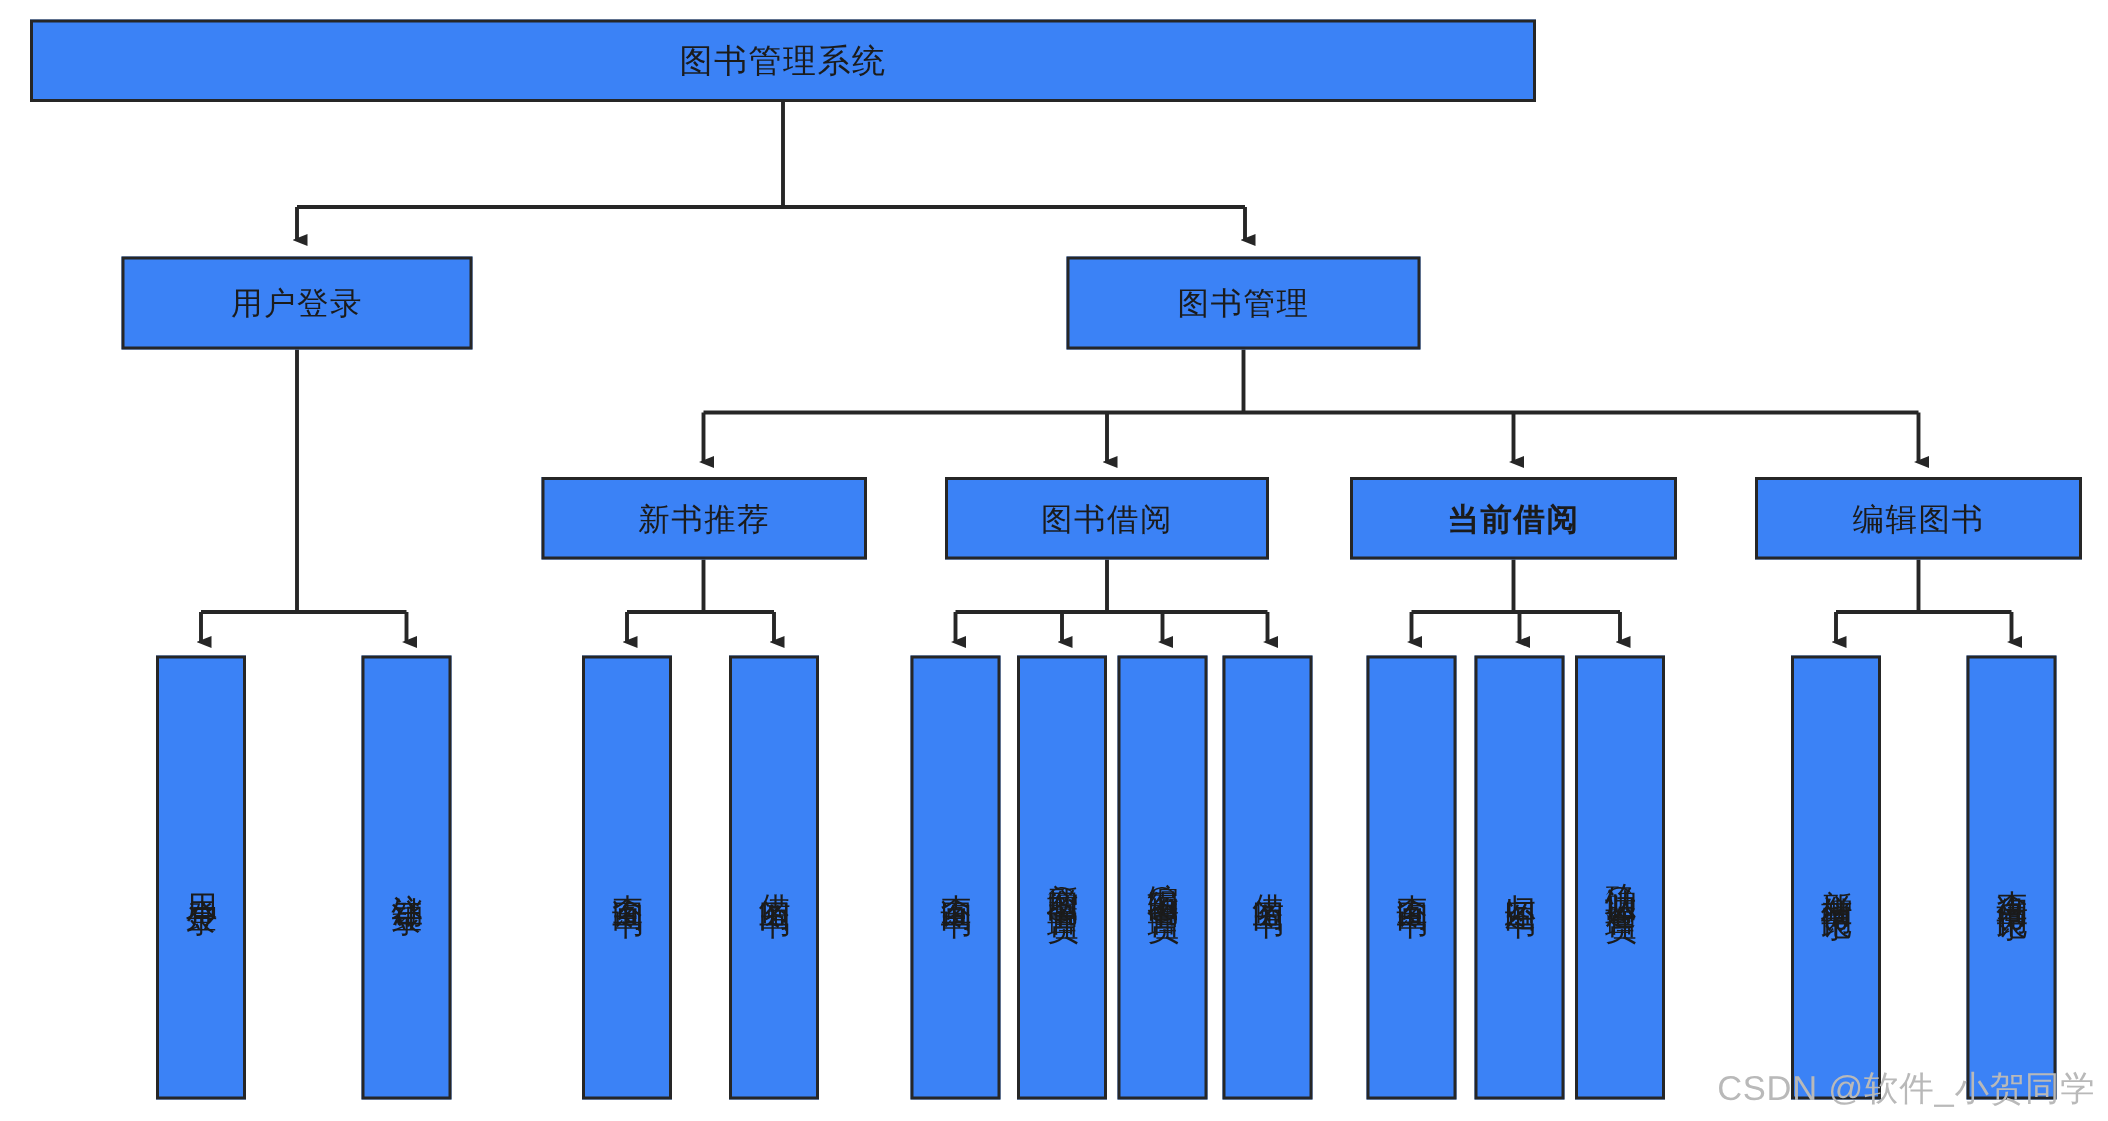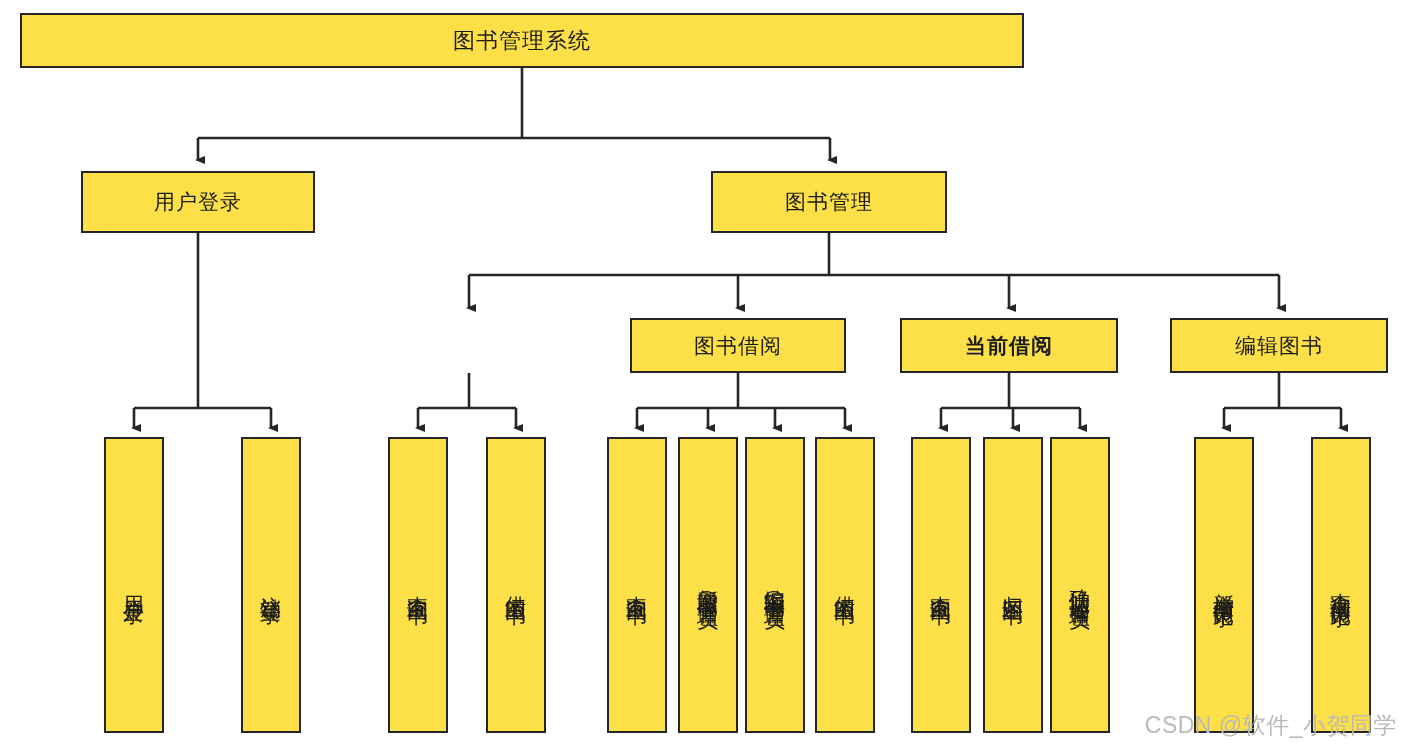--- a/index.html
+++ b/index.html
@@ -1,19 +1,19 @@
 <!DOCTYPE html>
 <html><head>
 <meta charset="utf-8">
 <style>
   html,body{margin:0;padding:0;background:#ffffff;}
   body{width:1405px;height:747px;font-family:"Liberation Sans","DejaVu Sans",sans-serif;overflow:hidden;}
   #diagram-root{position:relative;width:1405px;height:747px;background:#fff;}
   svg.connectors{position:absolute;left:0;top:0;width:1405px;height:747px;pointer-events:none;}
-  .node{position:absolute;box-sizing:border-box;border:2px solid #262626;background:#fde047;
+  .node{position:absolute;box-sizing:border-box;border:2px solid #262626;background:#3b82f6;
         display:flex;align-items:center;justify-content:center;color:#1b1b1b;}
   .node.horiz{font-size:21px;letter-spacing:1px;}
   .node.vert{writing-mode:vertical-rl;text-orientation:upright;font-size:21px;letter-spacing:3px;
              padding-top:6px;padding-bottom:6px;line-height:1.0;}
   .node.root{font-size:22px;}
   .watermark{position:absolute;right:8px;bottom:6px;font-size:23px;color:#b9b9b9;letter-spacing:.5px;
              white-space:nowrap;}
 </style>
 </head>
 <body>
@@ -68,20 +68,21 @@
       <path d="M1224,408 L1224,428" marker-end="url(#arrow)"></path>
       <path d="M1341,408 L1341,428" marker-end="url(#arrow)"></path>
     </g>
   </svg>
 
   <div class="node horiz root" style="left: 20px; top: 13px; width: 1004px; height: 55px;">图书管理系统</div>
 
   <div class="node horiz" style="left: 81px; top: 171px; width: 234px; height: 62px;">用户登录</div>
   <div class="node horiz" style="left: 711px; top: 171px; width: 236px; height: 62px;">图书管理</div>
 
+  <div class="node horiz" style="left: 361px; top: 318px; width: 217px; height: 55px;">新书推荐</div>
   <div class="node horiz" style="left: 630px; top: 318px; width: 216px; height: 55px;">图书借阅</div>
   <div class="node horiz" style="left: 900px; top: 318px; width: 218px; height: 55px; font-weight: bold;">当前借阅</div>
   <div class="node horiz" style="left: 1170px; top: 318px; width: 218px; height: 55px;">编辑图书</div>
 
   <div class="node vert" style="left: 104px; top: 437px; width: 60px; height: 296px;">用户登录</div>
   <div class="node vert" style="left: 241px; top: 437px; width: 60px; height: 296px;">注销登录</div>
   <div class="node vert" style="left: 388px; top: 437px; width: 60px; height: 296px;">查询图书</div>
   <div class="node vert" style="left: 486px; top: 437px; width: 60px; height: 296px;">借阅图书</div>
   <div class="node vert" style="left: 607px; top: 437px; width: 60px; height: 296px;">查询图书</div>
   <div class="node vert" style="left: 678px; top: 437px; width: 60px; height: 296px;">新增图书（管理员）</div>

